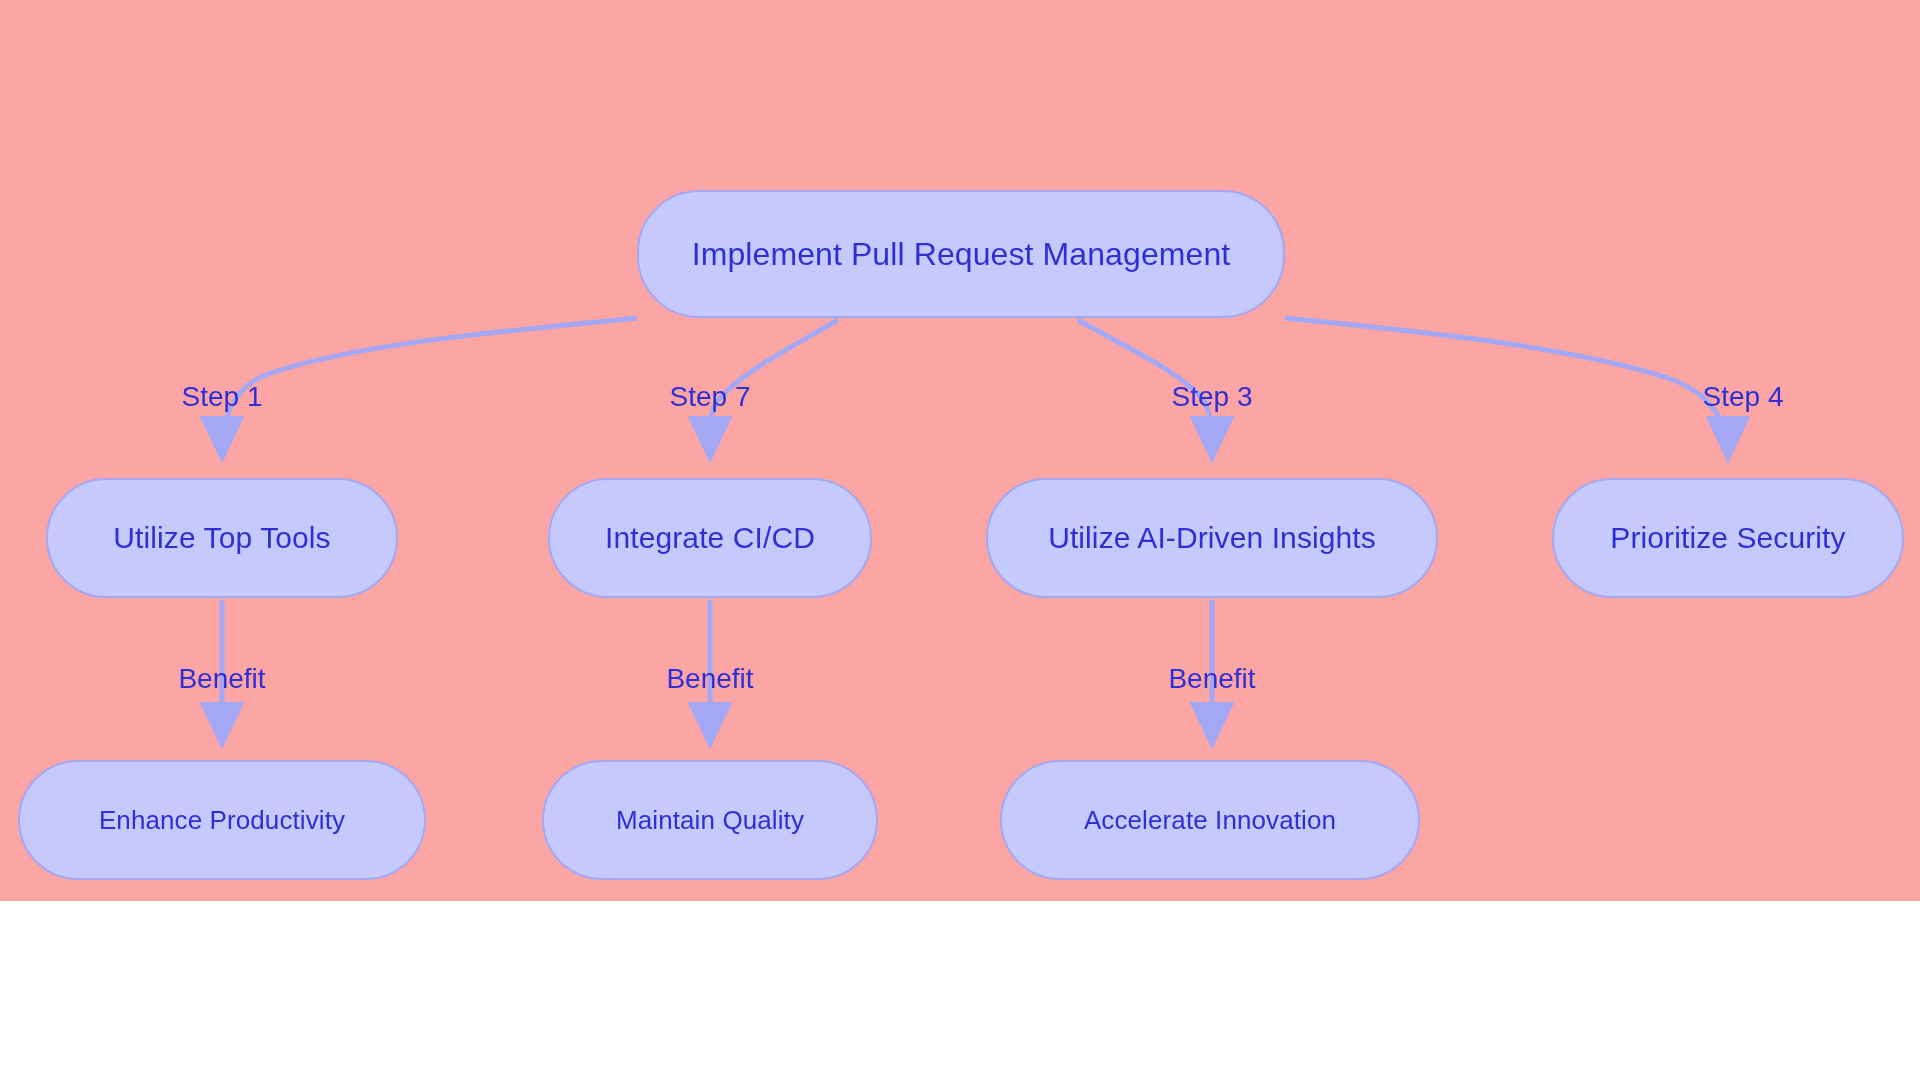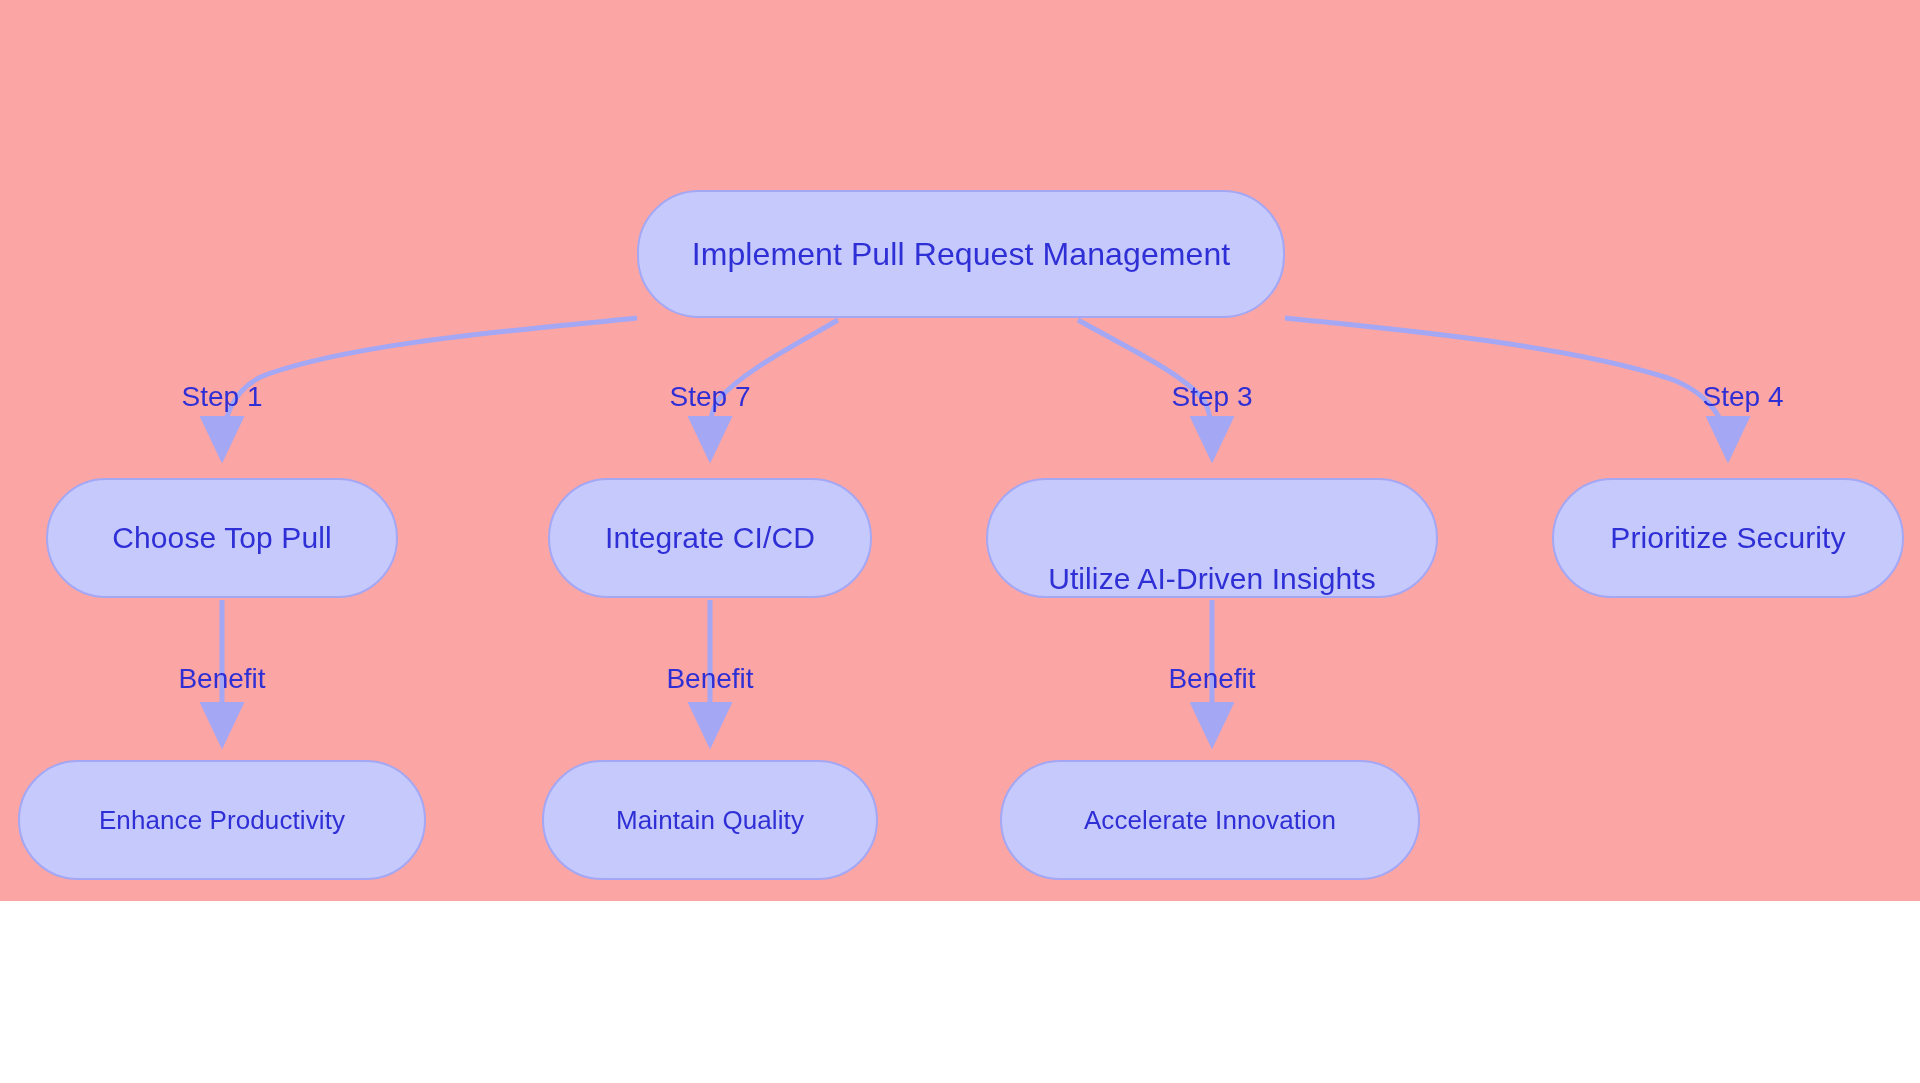--- a/index.html
+++ b/index.html
@@ -88,28 +88,28 @@
     <path d="M 710,600 L 710,738" fill="none" stroke="#A3A7F4" stroke-width="5" marker-end="url(#arrow)"></path>
 
     <path d="M 1212,600 L 1212,738" fill="none" stroke="#A3A7F4" stroke-width="5" marker-end="url(#arrow)"></path>
   </svg>
 
   <div class="node node-root" style="left:637px; top:190px; width:648px; height:128px;">
     <span>Implement Pull Request Management</span>
   </div>
 
   <div class="node node-step" style="left:46px; top:478px; width:352px; height:120px;">
-    <span>Choose Top Pull</span>
+    <span>Utilize Top Tools</span>
   </div>
 
   <div class="node node-step" style="left:548px; top:478px; width:324px; height:120px;">
     <span>Integrate CI/CD</span>
   </div>
 
-  <div class="node node-step" style="left:986px; top:478px; width:452px; height:120px;align-items:flex-end;">
+  <div class="node node-step" style="left:986px; top:478px; width:452px; height:120px;">
     <span>Utilize AI-Driven Insights</span>
   </div>
 
   <div class="node node-step" style="left:1552px; top:478px; width:352px; height:120px;">
     <span>Prioritize Security</span>
   </div>
 
   <div class="node node-benefit" style="left:18px; top:760px; width:408px; height:120px;">
     <span>Enhance Productivity</span>
   </div>

